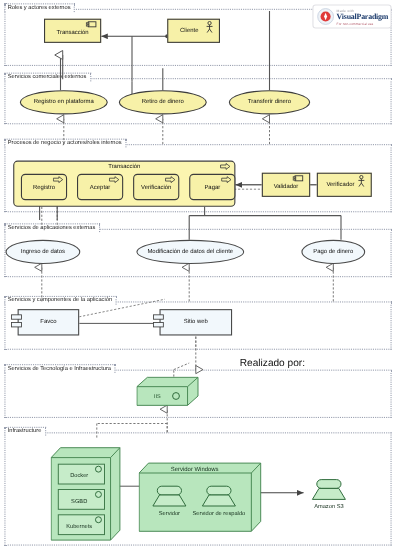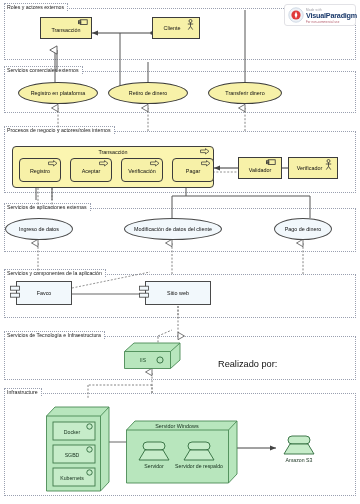--- a/index.html
+++ b/index.html
@@ -19,21 +19,21 @@
   .blu{background:#f2f8fc;border:1px solid #4a4a4a;}
   .lbl{font-size:5.4px;line-height:6.4px;letter-spacing:0px;}
   .ellipse{border-radius:50%;}
   .rrect{border-radius:4px;}
   .icon{position:absolute;}
   .author{position:absolute;font-size:9.2px;line-height:11.6px;color:#111;
           font-family:"Liberation Sans","DejaVu Sans",sans-serif;}
   .wm{position:absolute;box-sizing:border-box;background:#ffffff;
       border:1px solid #e2e2e6;border-radius:3px;}
   .wm-t1{position:absolute;font-size:3.1px;color:#9b9ba3;letter-spacing:.2px;}
-  .wm-t2{position:absolute;font-size:7.2px;font-weight:bold;color:#1b3a6b;letter-spacing:-.2px;}
+  .wm-t2{position:absolute;font-size:7.2px;font-weight:bold;color:#1b3a6b;letter-spacing:-.2px;font-family:Liberation Serif, serif;}
   .wm-t3{position:absolute;font-size:2.9px;color:#b35a6a;letter-spacing:.1px;}
 </style>
 </head>
 <body>
 
 <div id="canvas">
 
   <div class="band" style="left:4px;top:8px;width:352px;height:52px;"></div>
   <div class="band-label" style="left:4px;top:2.5px;">Roles y actores externos</div>
 
@@ -232,21 +232,21 @@
   </svg>
 
   <svg class="icon" style="left:124px;top:342px;width:62px;height:30px;">
     <path d="M0.5,9.5 L10,1 L56,1 L56,18 L46.5,26.5 L0.5,26.5 z" fill="#b8e6bd" stroke="#4a8a55" stroke-width="0.9"></path>
     <path d="M0.5,9.5 L46.5,9.5 L46.5,26.5" fill="none" stroke="#4a8a55" stroke-width="0.9"></path>
     <path d="M46.5,9.5 L56,1" fill="none" stroke="#4a8a55" stroke-width="0.9"></path>
     <circle cx="36" cy="18" r="3.1" fill="none" stroke="#2f6b3c" stroke-width="0.9"></circle>
     <text x="19" y="20.2" font-family="Liberation Sans, sans-serif" font-size="5" fill="#1f4d29" text-anchor="middle">IIS</text>
   </svg>
 
-  <div class="author" style="left:218px;top:359px;width:140px;">
+  <div class="author" style="left:218px;top:325px;width:140px;">
     <div>Realizado por:</div>
   </div>
 
   <svg class="icon" style="left:46px;top:404px;width:66px;height:90px;">
     <path d="M0.5,12 L9,3 L63,3 L63,78 L54.5,87 L0.5,87 z" fill="#b8e6bd" stroke="#4a8a55" stroke-width="0.9"></path>
     <path d="M0.5,12 L54.5,12 L54.5,87" fill="none" stroke="#4a8a55" stroke-width="0.9"></path>
     <path d="M54.5,12 L63,3" fill="none" stroke="#4a8a55" stroke-width="0.9"></path>
     <rect x="7" y="18" width="42" height="18" fill="#c6ecc9" stroke="#3f7a4a" stroke-width="0.9"></rect>
     <circle cx="43.5" cy="22.5" r="2.7" fill="#c6ecc9" stroke="#2f6b3c" stroke-width="0.9"></circle>
     <text x="26" y="30" font-family="Liberation Sans, sans-serif" font-size="5.2" fill="#16301d" text-anchor="middle">Docker</text>

